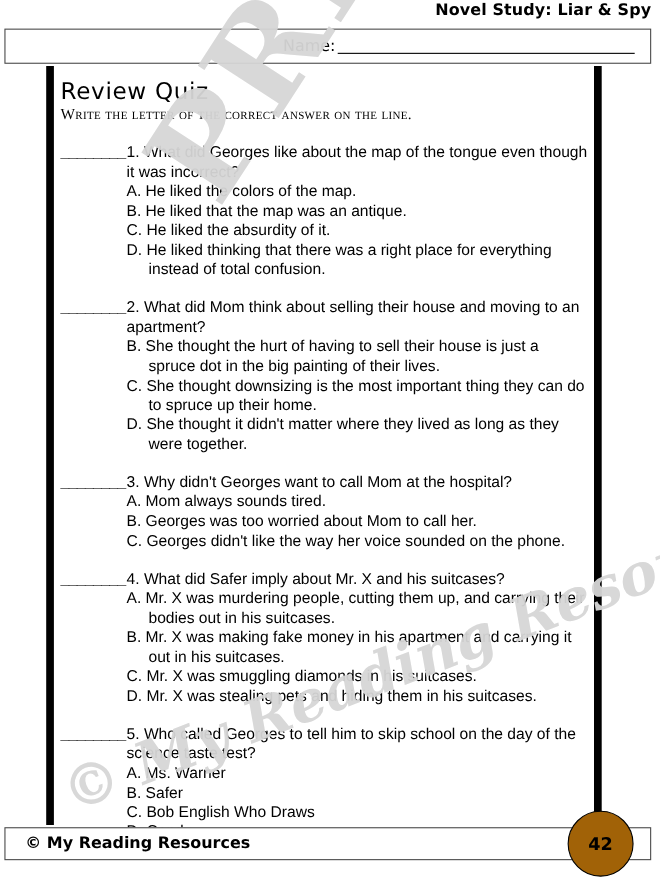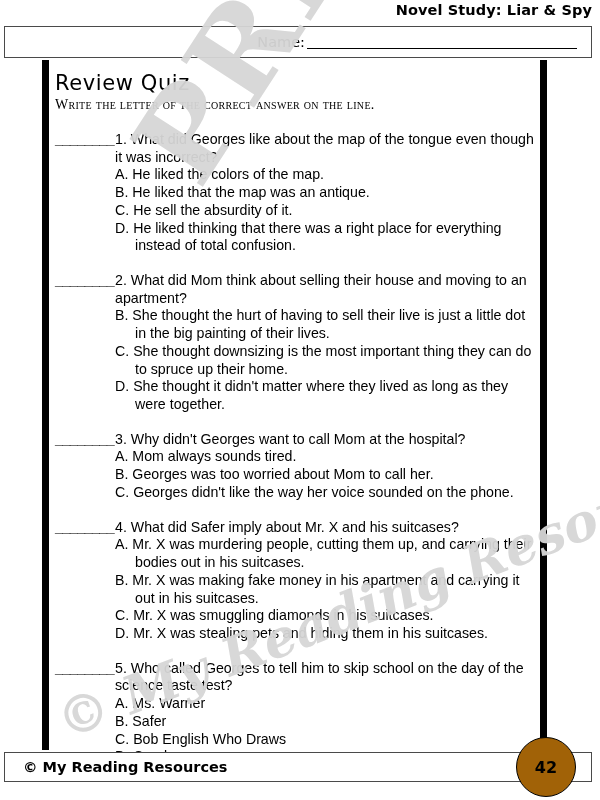--- a/index.html
+++ b/index.html
@@ -250,33 +250,33 @@
 
         <div class="question">
           <span class="q-stem">
             <span class="q-blank">________</span>
             <span class="q-num">1.</span>
             <span>What did Georges like about the map of the tongue even though it was incorrect?</span>
           </span>
           <ul class="q-options">
             <li>A. He liked the colors of the map.</li>
             <li>B. He liked that the map was an antique.</li>
-            <li>C. He sell the absurdity of it.</li>
+            <li>C. He liked the absurdity of it.</li>
             <li>D. He liked thinking that there was a right place for everything instead of total confusion.</li>
           </ul>
         </div>
 
         <div class="question">
           <span class="q-stem">
             <span class="q-blank">________</span>
             <span class="q-num">2.</span>
             <span>What did Mom think about selling their house and moving to an apartment?</span>
           </span>
           <ul class="q-options">
-            <li>B. She thought the hurt of having to sell their live is just a little dot in the big painting of their lives.</li>
+            <li>B. She thought the hurt of having to sell their house is just a spruce dot in the big painting of their lives.</li>
             <li>C. She thought downsizing is the most important thing they can do to spruce up their home.</li>
             <li>D. She thought it didn't matter where they lived as long as they were together.</li>
           </ul>
         </div>
 
         <div class="question">
           <span class="q-stem">
             <span class="q-blank">________</span>
             <span class="q-num">3.</span>
             <span>Why didn't Georges want to call Mom at the hospital?</span>

